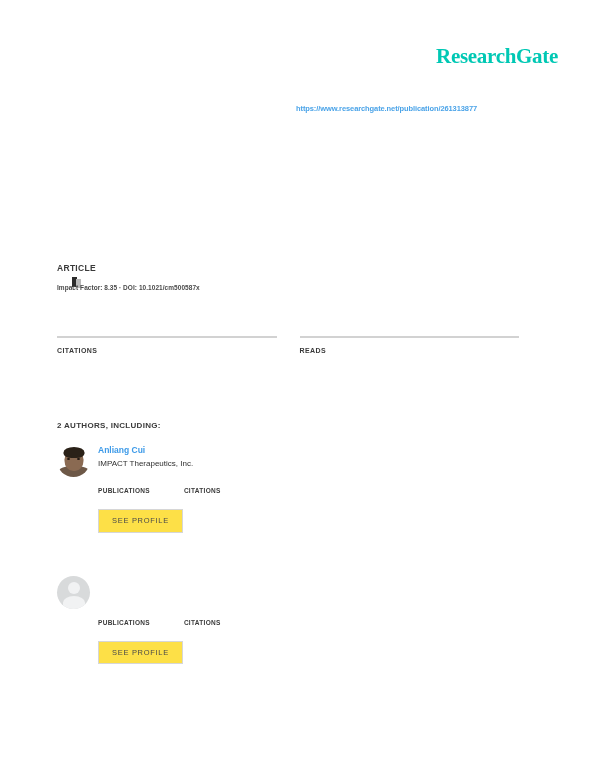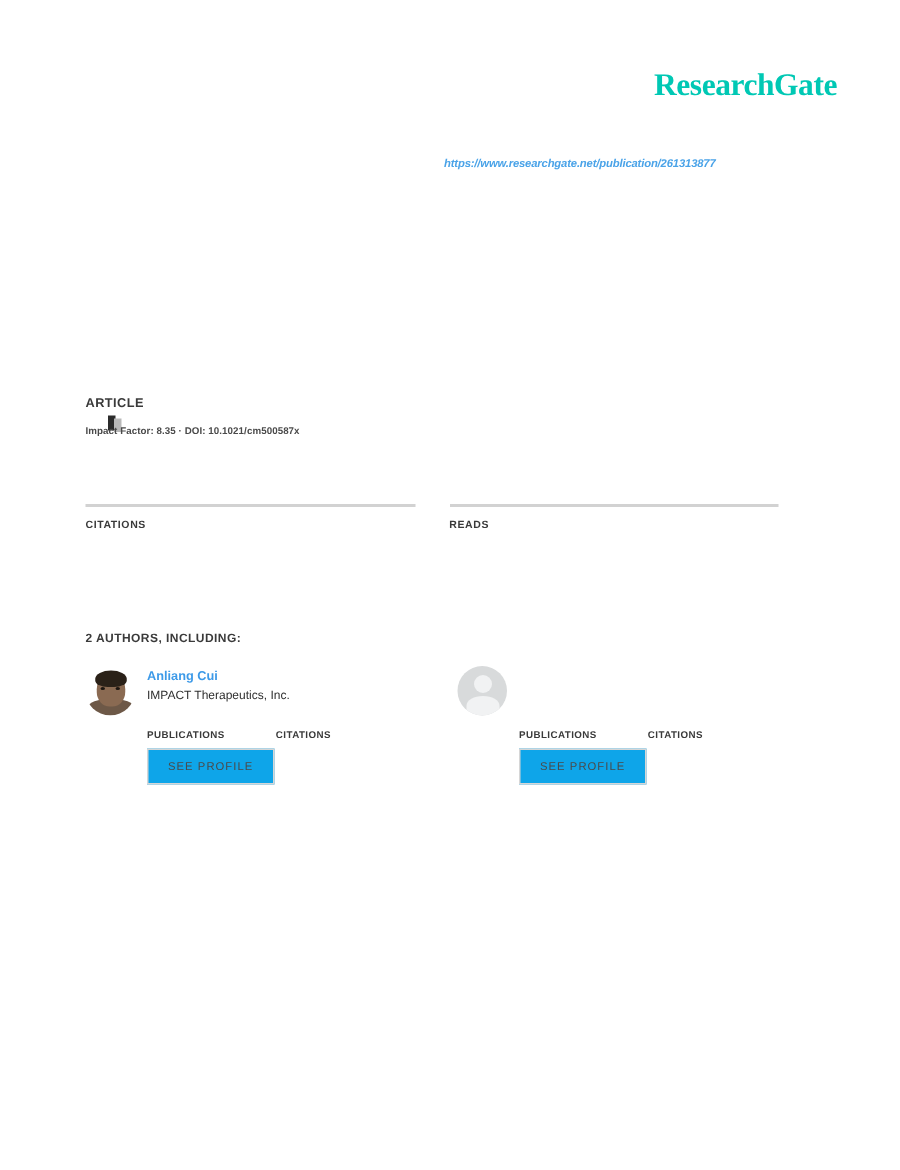--- a/index.html
+++ b/index.html
@@ -42,21 +42,20 @@
   .source-url {
     position: absolute;
     top: 104px;
     left: 296px;
     font-size: 7.5px;
     font-weight: bold;
     color: #4aa3e8;
     letter-spacing: -0.1px;
     white-space: nowrap;
     text-decoration: none;
-    font-style: italic;
   }
 
   
   .title-zone {
     position: absolute;
     top: 150px;
     left: 57px;
     width: 460px;
     min-height: 90px;
   }
@@ -169,20 +168,21 @@
     letter-spacing: 0.3px;
   }
 
   .authors-row {
     position: absolute;
     top: 444px;
     left: 57px;
     width: 470px;
     display: flex;
     gap: 43px;
+    flex-direction: column;
   }
   .author-card {
     width: 205px;
     position: relative;
   }
   .author-top {
     display: flex;
     align-items: flex-start;
     gap: 8px;
   }
@@ -304,26 +304,26 @@
   }
   .author-stat-label {
     margin-top: 2px;
     font-size: 6.5px;
     font-weight: bold;
     color: #3a3a3a;
     letter-spacing: 0.3px;
   }
 
   .see-profile-btn {
-    margin-top: 5px;
+    margin-top: 15px;
     margin-left: 41px;
     display: inline-block;
     padding: 7px 13px;
     border: 1px solid #d6d6d6;
-    background: #0ea5e9;
+    background: #fde047;
     font-size: 7.5px;
     font-weight: normal;
     color: #4a4a4a;
     letter-spacing: 0.7px;
     line-height: 1;
     cursor: pointer;
     font-family: "Liberation Sans", sans-serif;
   }
 </style>
 </head>

